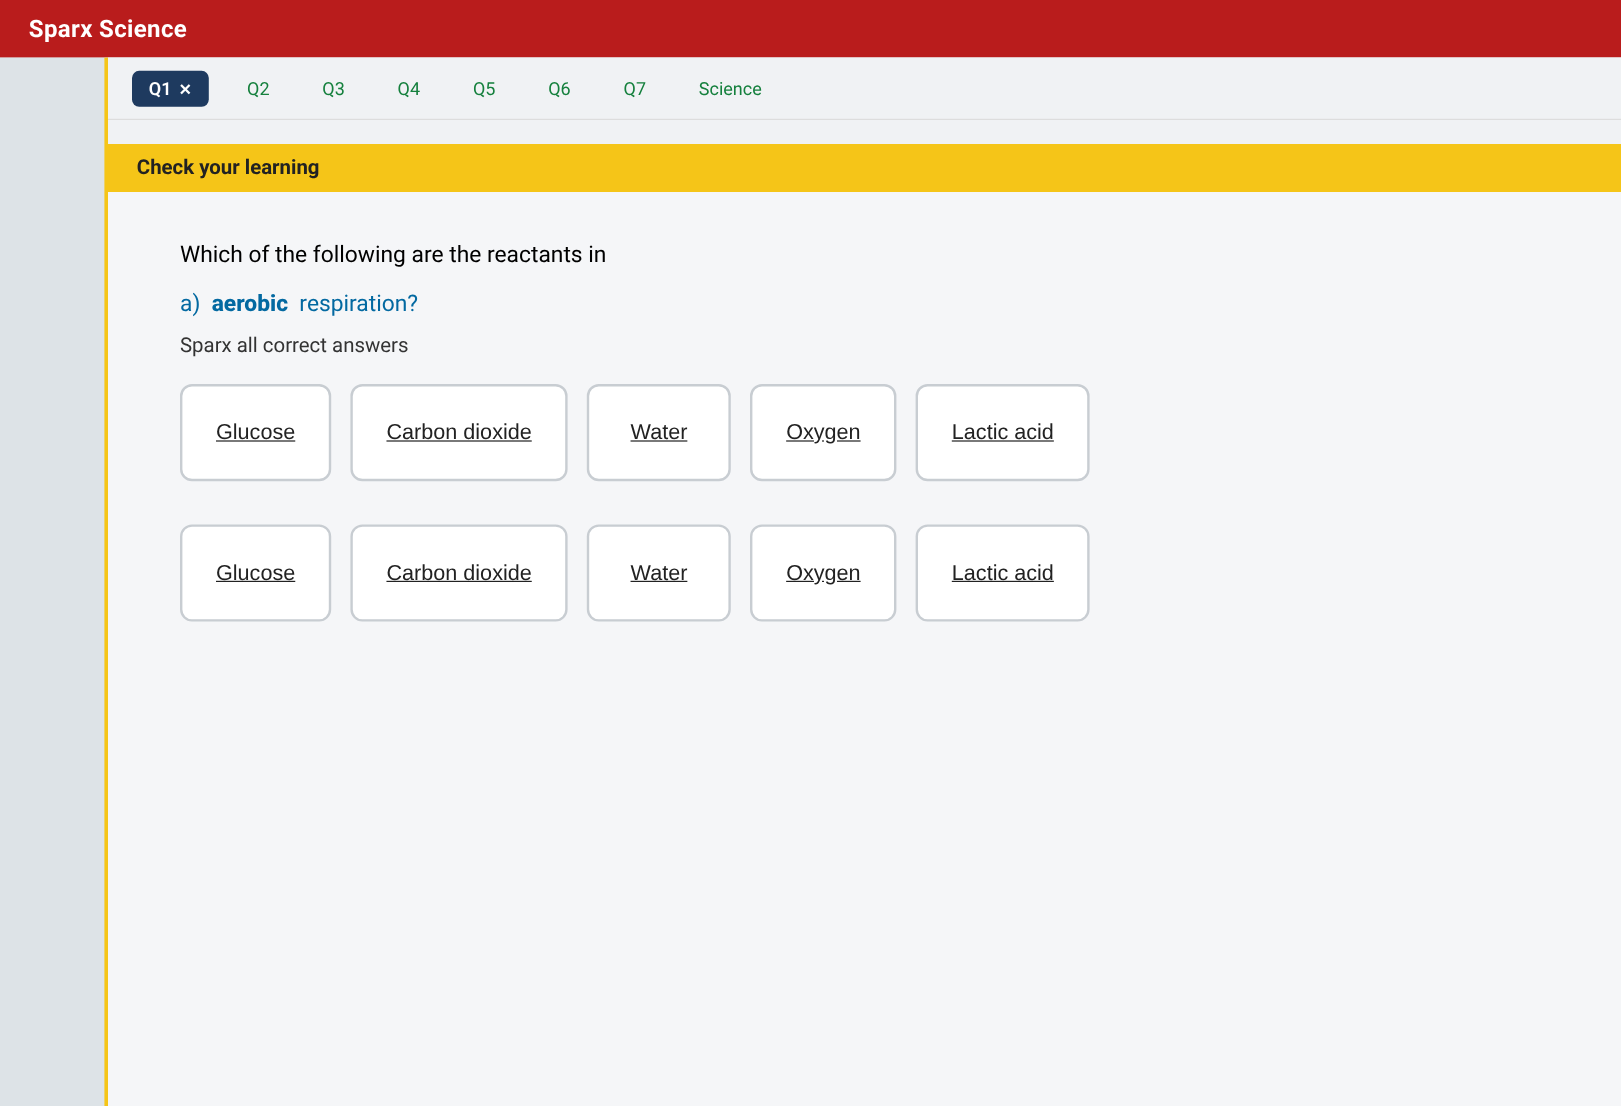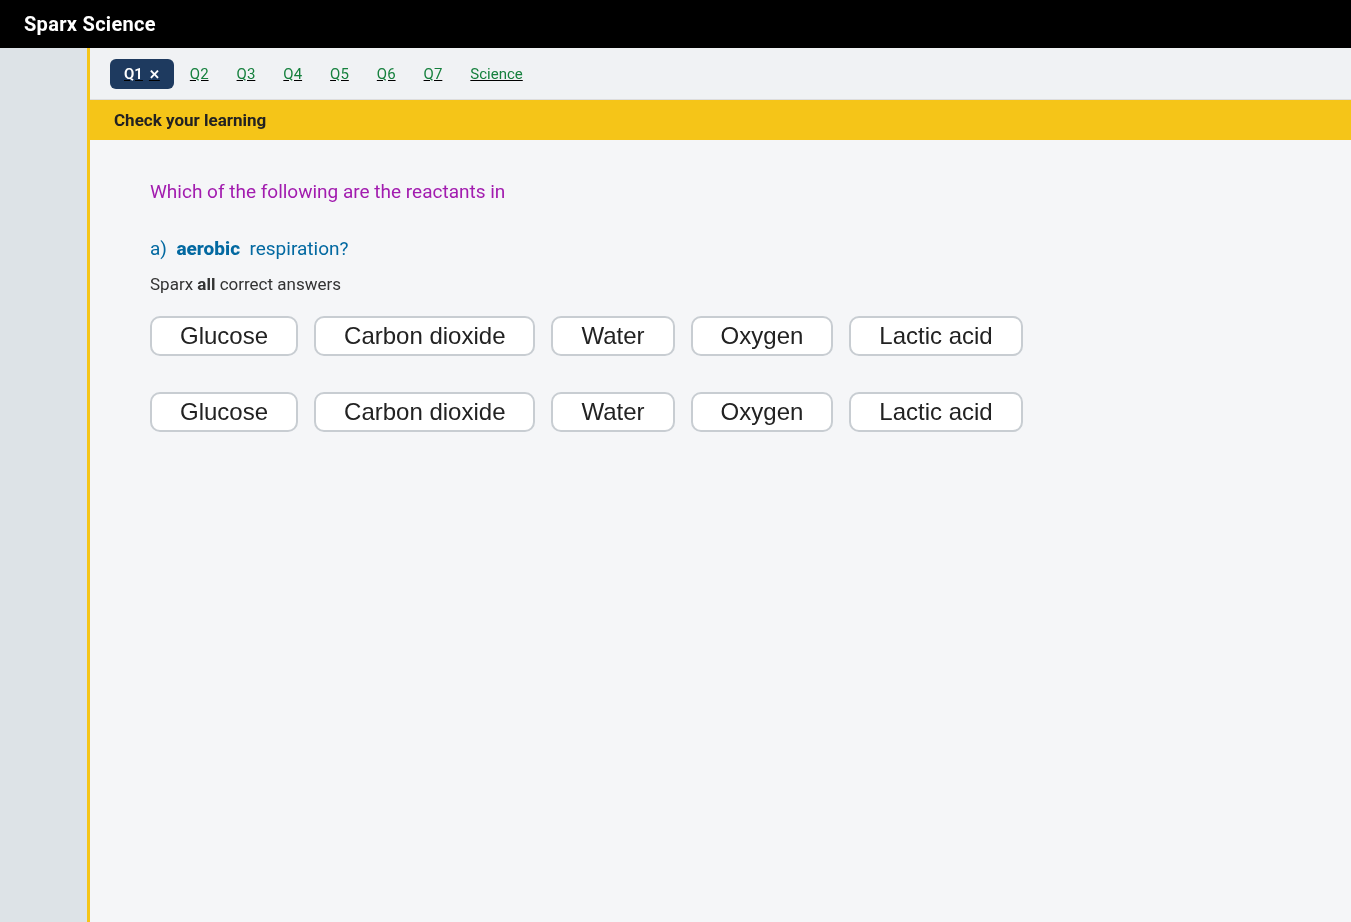--- a/index.html
+++ b/index.html
@@ -10,21 +10,21 @@
 
     body {
       font-family: -apple-system, BlinkMacSystemFont, 'Segoe UI', Roboto, sans-serif;
       background: #e8edf0;
       width: 1351px;
       height: 922px;
       overflow: hidden;
     }
 
     .app-header {
-      background: #000000;
+      background: #b91c1c;
       padding: 12px 24px;
       height: 48px;
       display: flex;
       align-items: center;
     }
 
     .app-title {
       color: white;
       font-size: 20px;
       font-weight: 700;
@@ -48,24 +48,23 @@
       display: flex;
       flex-direction: column;
       background: #f0f2f4;
     }
 
     .tabs-bar {
       background: #f0f2f4;
       padding: 0 20px;
       display: flex;
       align-items: center;
-      gap: 4px;
+      gap: 20px;
       height: 52px;
       border-bottom: 1px solid #ddd;
-      text-decoration: underline;
     }
 
     .tab {
       padding: 6px 12px;
       font-size: 15px;
       color: #15803d;
       cursor: pointer;
       border-radius: 4px;
     }
 
@@ -81,32 +80,33 @@
       margin-left: 6px;
       font-size: 13px;
     }
 
     .check-your-learning-bar {
       background: #f5c518;
       padding: 10px 24px;
       font-size: 17px;
       font-weight: 700;
       color: #222;
+      margin-top: 20px;
     }
 
     .question-content {
       background: #f5f6f8;
       flex: 1;
       padding: 40px 60px;
     }
 
     .question-intro {
       font-size: 19px;
-      color: #a21caf;
-      margin-bottom: 34px;
+      color: #000000;
+      margin-bottom: 18px;
     }
 
     .sub-question {
       margin-bottom: 36px;
     }
 
     .sub-question-label {
       font-size: 19px;
       color: #0369a1;
       margin-bottom: 14px;
@@ -116,40 +116,41 @@
       font-weight: 800;
     }
 
     .select-instruction {
       font-size: 17px;
       color: #333;
       margin-bottom: 22px;
     }
 
     .select-instruction span.bold {
-      font-weight: 700;
+      font-weight: 400;
     }
 
     .answer-buttons {
       display: flex;
       gap: 16px;
       flex-wrap: wrap;
     }
 
     .answer-btn {
       background: white;
       border: 2px solid #c8cdd2;
       border-radius: 10px;
-      padding: 4px 28px;
-      font-size: 24px;
+      padding: 28px 28px;
+      font-size: 18px;
       color: #222;
       cursor: pointer;
       min-width: 120px;
       text-align: center;
       transition: background 0.15s, border-color 0.15s;
+      text-decoration: underline;
     }
 
     .answer-btn.glucose-a {
       cursor: default;
     }
 
   </style>
 </head>
 <body>
 

